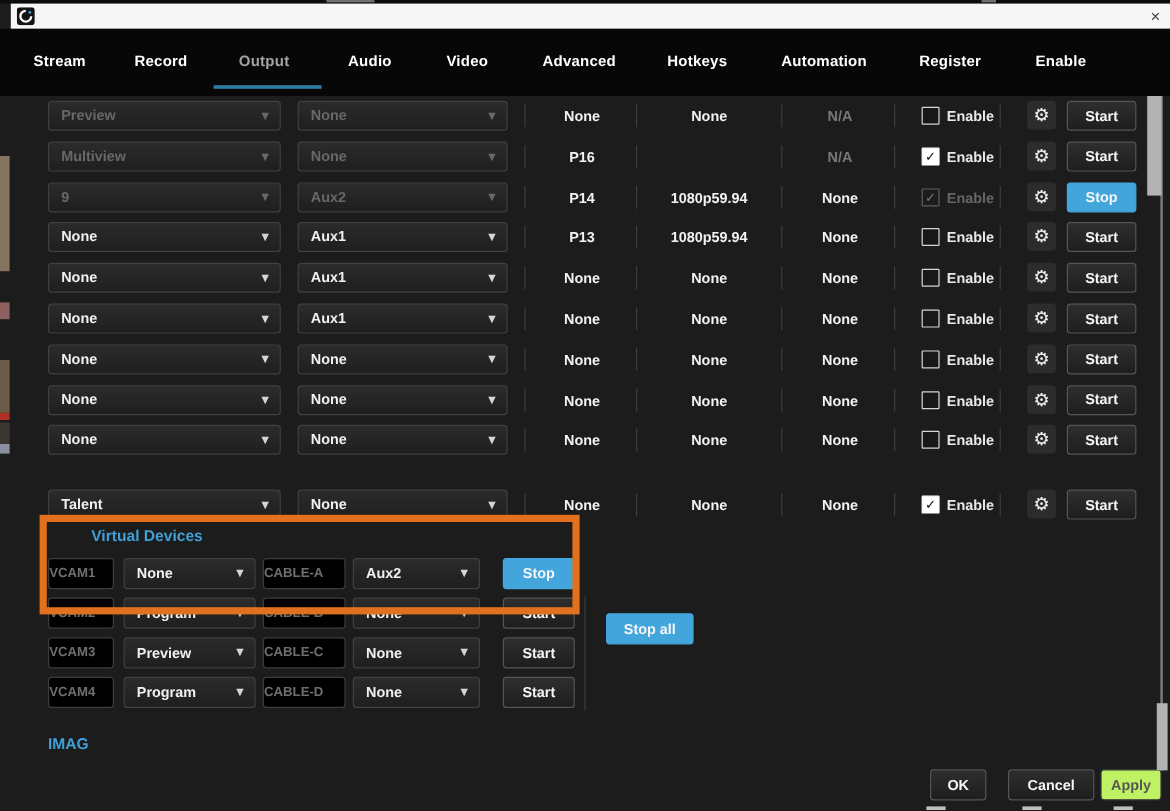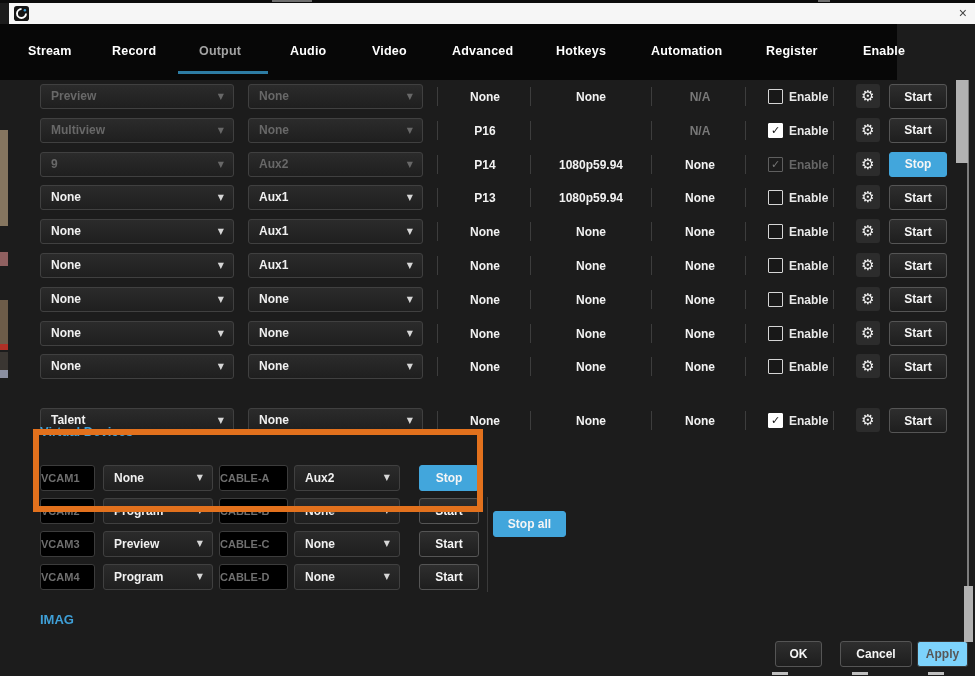--- a/index.html
+++ b/index.html
@@ -4,21 +4,21 @@
 <style>
   html,body{margin:0;padding:0;background:#000;}
   .screen{position:relative;width:975px;height:676px;background:#1c1c1c;overflow:hidden;
           font-family:"Liberation Sans",sans-serif;-webkit-font-smoothing:antialiased;}
   
   .top-strip{position:absolute;left:0;top:0;width:975px;height:3px;background:#0c0c0c;}
   .titlebar{position:absolute;left:9px;top:3px;width:966px;height:21px;background:#f6f6f6;}
   .app-icon{position:absolute;left:5px;top:3px;width:15px;height:15px;}
   .win-title{position:absolute;left:26px;top:20px;font-size:12px;color:#6d28d9;}
   .win-close{position:absolute;right:8px;top:2px;font-size:14px;color:#444;line-height:17px;cursor:default;}
-  .tabbar{position:absolute;left:0;top:24px;width:897px;height:56px;background:#070707;}
+  .tabbar{position:absolute;left:0;top:24px;width:975px;height:56px;background:#070707;}
   .tab{position:absolute;top:20px;font-size:12.5px;font-weight:bold;color:#fff;letter-spacing:.2px;}
   .tab.active{color:#a3a3a3;}
   .t0{left:28px}.t1{left:112px}.t2{left:199px}.t3{left:290px}.t4{left:372px}
   .t5{left:452px}.t6{left:556px}.t7{left:651px}.t8{left:766px}.t9{left:863px}
   .tab-underline{position:absolute;left:178px;top:47px;width:90px;height:3px;background:var(--tab-underline,#2d7ca3);}
   
   .orow{position:absolute;left:0;width:955px;height:25px;}
   .dd{position:absolute;top:0;height:25px;background:linear-gradient(#2b2b2b,#1f1f1f);
       border:1px solid #404040;border-radius:3px;box-sizing:border-box;}
   .dd1{left:40px;width:194px}.dd2{left:248px;width:175px}
@@ -35,33 +35,33 @@
   .cb.checked{background:#fff;color:#111;border-color:#fff;}
   .cb.checked.dim{background:transparent;color:#777;border-color:#5f5f5f;}
   .en-label{position:absolute;left:789px;top:6px;font-size:12px;font-weight:bold;color:#e8e8e8;}
   .en-label.dim{color:#666;}
   .gear{position:absolute;left:856px;top:0;width:24px;height:24px;background:#2c2c2c;border-radius:3px;
         color:#f2f2f2;font:15px/24px "DejaVu Sans",sans-serif;text-align:center;cursor:default;}
   .btn{position:absolute;background:linear-gradient(#2e2e2e,#1e1e1e);border:1px solid #555;border-radius:3px;
        color:#f5f5f5;font:bold 12px "Liberation Sans",sans-serif;text-align:center;padding:0;cursor:default;}
   .obtn{left:889px;top:0;width:58px;height:25px;}
   .btn.running{background:var(--accent-blue,#42a6dc);border-color:var(--accent-blue,#42a6dc);}
-  .btn:disabled,.btn.disabled{color:#575757;border-color:#373737;background:#7dd3fc;}
+  .btn:disabled,.btn.disabled{color:#575757;border-color:#373737;background:#bef264;}
   
   .section-title{position:absolute;left:40px;font-size:13px;font-weight:bold;color:var(--header-blue,#3fa0d8);}
   .vrow{position:absolute;left:0;width:600px;height:26px;}
   .vtag{position:absolute;top:0;height:26px;border:1px solid #3c3c3c;border-radius:3px;box-sizing:border-box;
         background:#000000;color:#6f6f6f;font:bold 11px/24px "Liberation Sans",sans-serif;}
   .vlabel{left:40px;width:55px}.vcable{left:219px;width:69px}
   .vdd1{left:103px;width:110px;height:26px}.vdd2{left:294px;width:106px;height:26px}
   .vdd1 .dd-text,.vdd2 .dd-text{line-height:24px}
   .vdd1 .dd-arrow,.vdd2 .dd-arrow{line-height:24px}
   .vbtn{left:419px;top:0;width:60px;height:26px;}
   .vdivider{position:absolute;left:487px;top:497px;width:1px;height:95px;background:#3a3a3a;}
-  .stopall{left:493px;top:511px;width:73px;height:26px;background:var(--accent-blue,#42a6dc);border-color:var(--accent-blue,#42a6dc);}
+  .stopall{left:505px;top:511px;width:73px;height:26px;background:var(--accent-blue,#42a6dc);border-color:var(--accent-blue,#42a6dc);}
   .highlight-box{position:absolute;left:33px;top:429px;width:450px;height:83px;box-sizing:border-box;
                  border:6px solid var(--highlight-orange,#e2711d);z-index:30;pointer-events:none;}
   
   .fbtn{top:641px;height:26px;}
   .ok{left:775px;width:47px}.cancel{left:840px;width:72px}.apply{left:917px;width:51px}
   
   .sb-track{position:absolute;left:967px;top:80px;width:2px;height:562px;background:#7d7d7d;}
   .sb-thumb-top{position:absolute;left:956px;top:80px;width:12px;height:83px;background:#b2b2b2;}
   .sb-thumb-bottom{position:absolute;left:964px;top:586px;width:9px;height:56px;background:#b2b2b2;}
   
@@ -325,21 +325,21 @@
       <span class="sep s3"></span>
       <span class="val v3">None</span>
       <span class="sep s4"></span>
       <span class="cb checked">✓</span>
       <span class="en-label">Enable</span>
       <span class="sep s5"></span>
       <span class="gear">⚙</span>
       <button class="btn obtn">Start</button>
     </div>
 
-  <div class="section-title" style="top:424px;">Virtual Devices</div>
+  <div class="section-title" style="top:439px;margin-left:36px;">Virtual Devices</div>
 
     <div class="vrow" style="top: 465px;">
       <span class="vtag vlabel">VCAM1</span>
       <div class="dd vdd1">
         <span class="dd-text">None</span>
         <span class="dd-arrow">▼</span>
       </div>
       <span class="vtag vcable">CABLE-A</span>
       <div class="dd vdd2">
         <span class="dd-text">Aux2</span>

